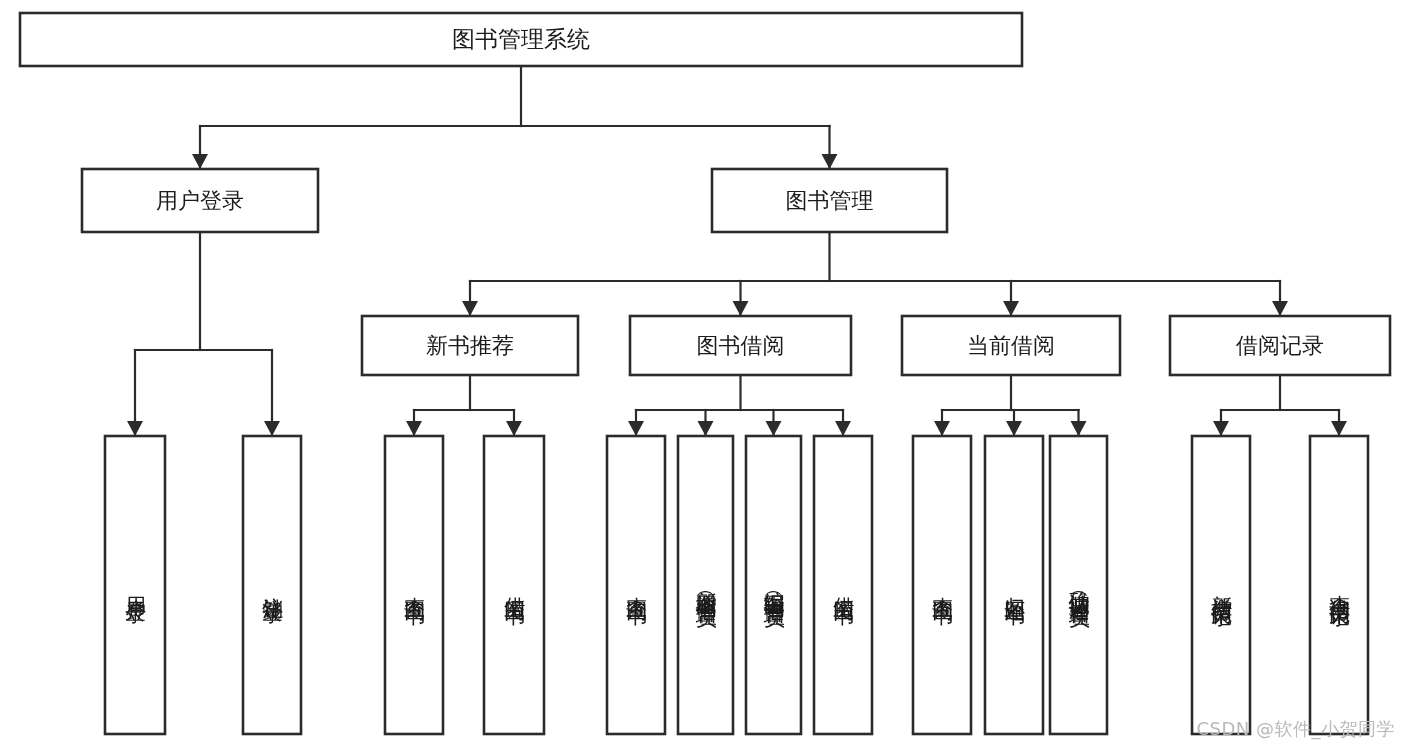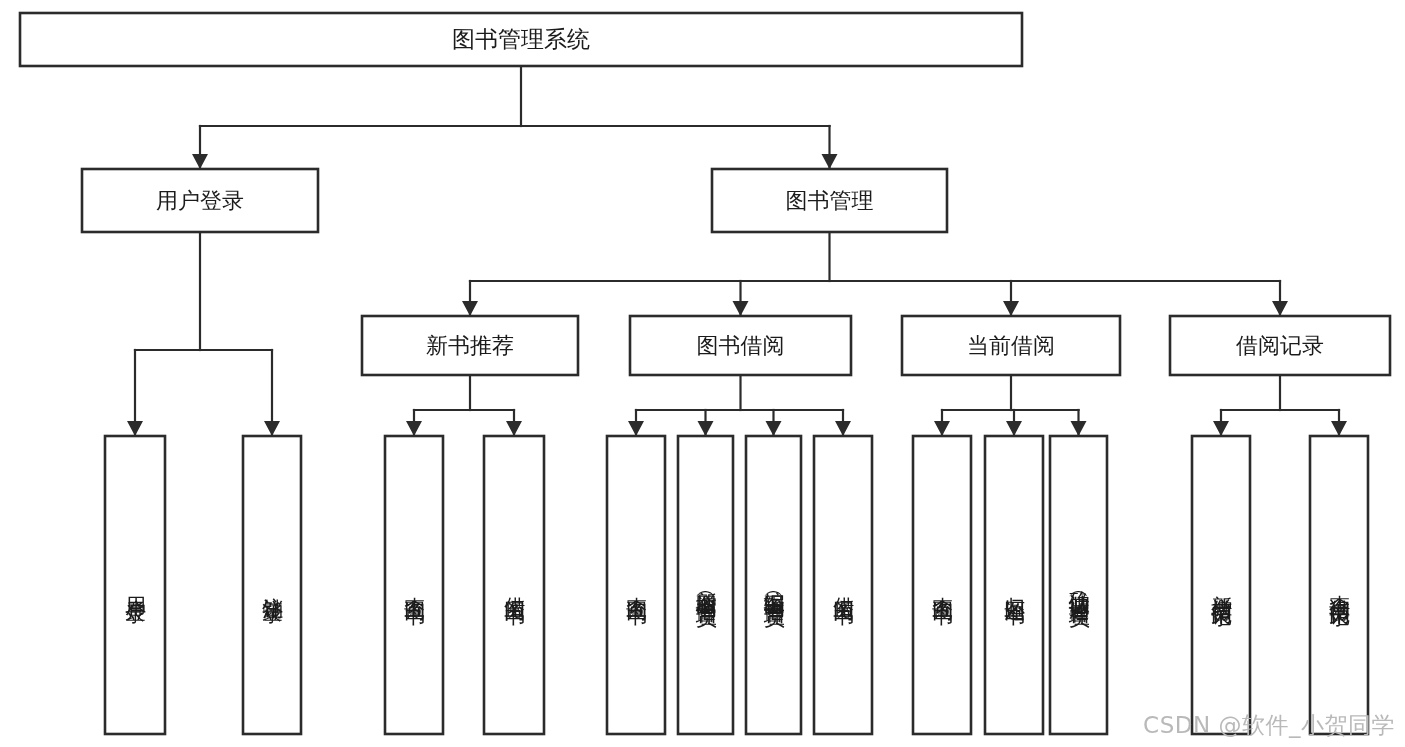--- a/index.html
+++ b/index.html
@@ -67,21 +67,21 @@
     align-items: center;
     justify-content: center;
     white-space: nowrap;
     pointer-events: none;
   }
   .watermark {
     position: absolute;
     right: 10px;
     bottom: 6px;
     font-family: "DejaVu Sans", "Liberation Sans", sans-serif;
-    font-size: 23px;
+    font-size: 18px;
     color: #b9b9b9;
     letter-spacing: 0.5px;
     white-space: nowrap;
   }
 </style>
 </head>
 <body>
 
 <div id="diagram-root">
   <svg class="flow" viewBox="0 0 1405 747">

